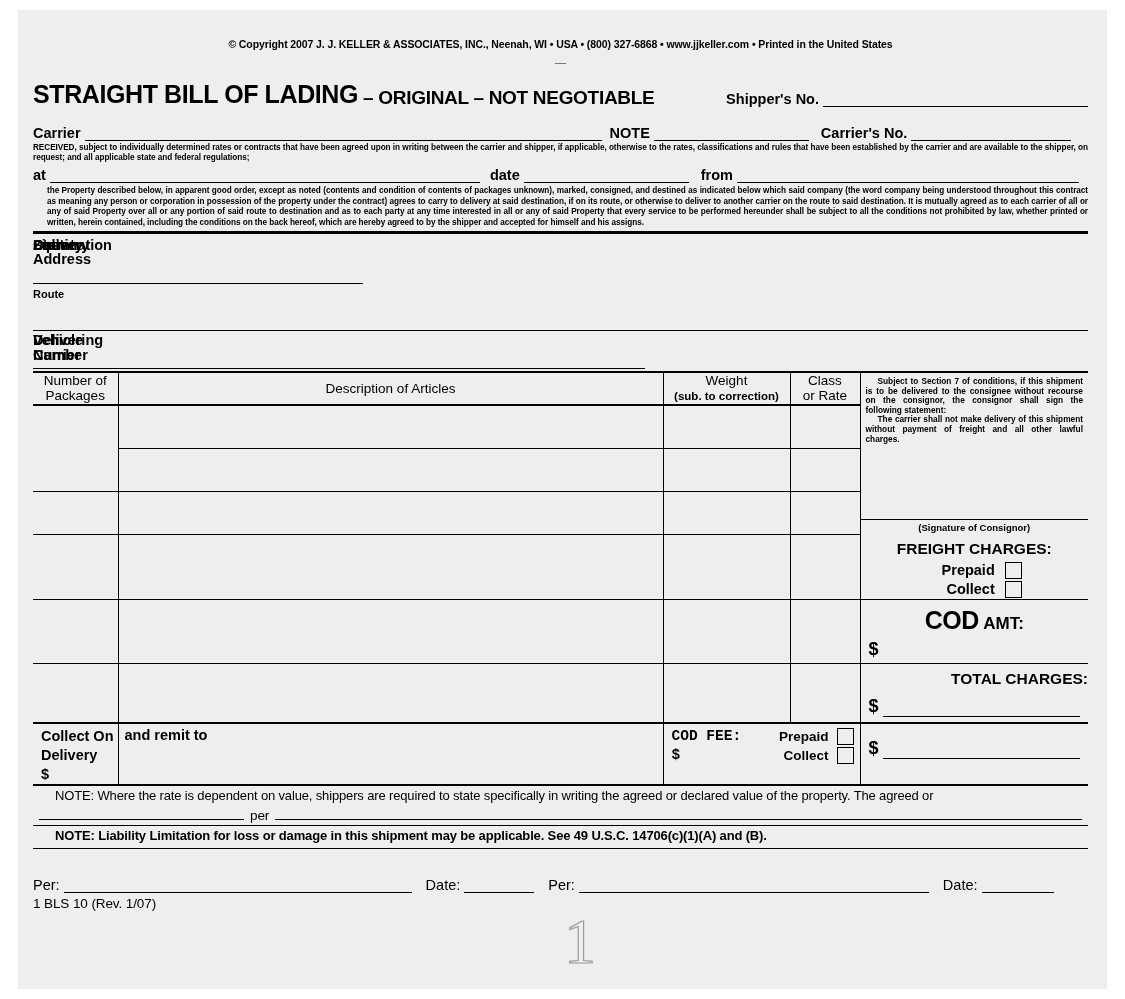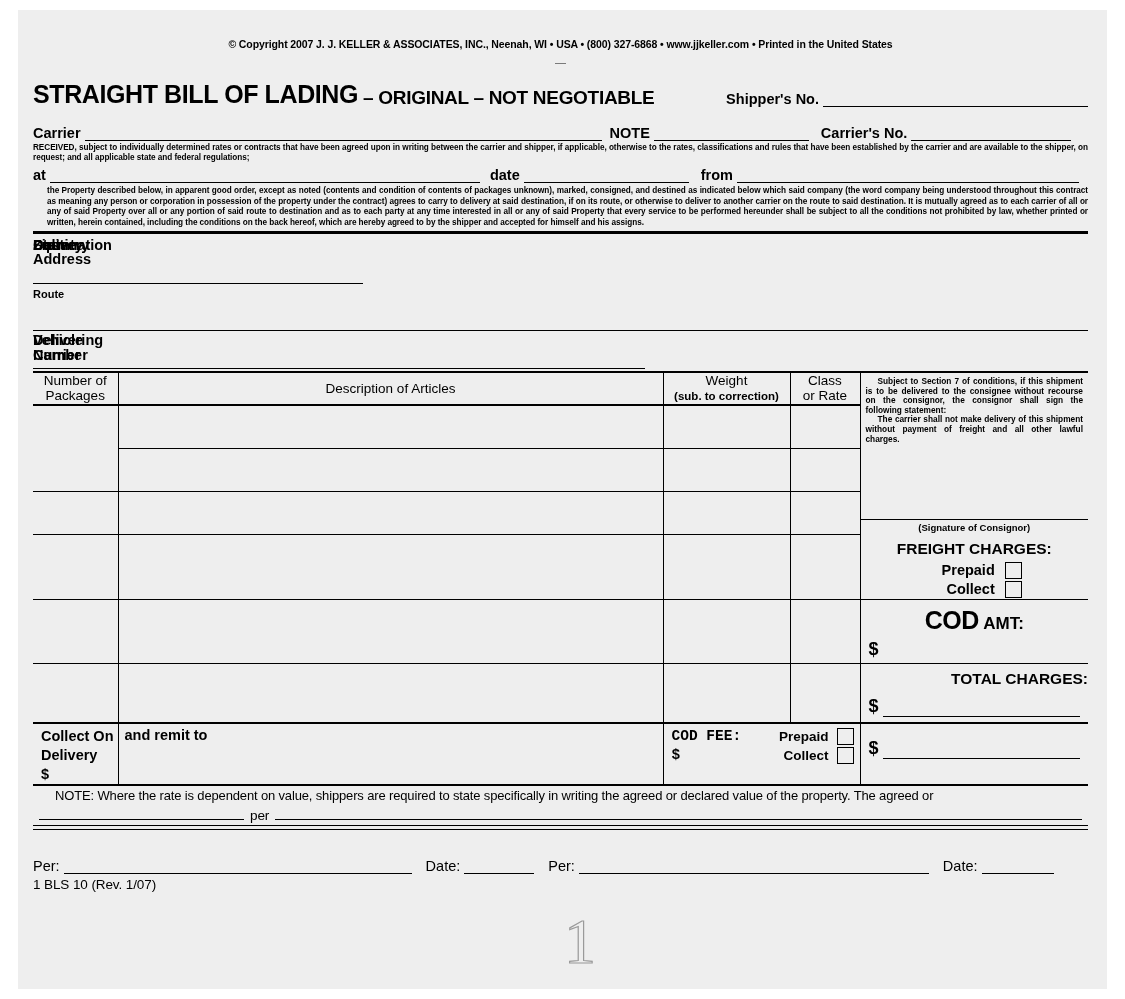--- a/index.html
+++ b/index.html
@@ -529,20 +529,21 @@
         </table>
     </div>
 
     <div class="note">NOTE: Where the rate is dependent on value, shippers are required to state specifically in writing the agreed or declared value of the property. The agreed or</div>
     <div class="note-line2">
       <span class="note-rule" style="width:205px"></span>
       <span>per</span>
       <span class="note-rule" style="flex:1"></span>
     </div>
     <div class="thin-rule" style="margin-top:2px"></div>
+    <div class="note note-b">NOTE: Liability Limitation for loss or damage in this shipment may be applicable. See 49 U.S.C. 14706(c)(1)(A) and (B).</div>
     <div class="thin-rule" style="margin-top:3px"></div>
 
     <div class="sig-block">
       <div class="sig-row" style="padding-bottom:0">
         <span class="lbl">Per:</span>
         <span class="sig-line" style="width:348px"></span>
         <span class="lbl" style="padding-left:14px">Date:</span>
         <span class="sig-line" style="width:70px"></span>
         <span class="lbl" style="padding-left:14px">Per:</span>
         <span class="sig-line" style="width:350px"></span>

